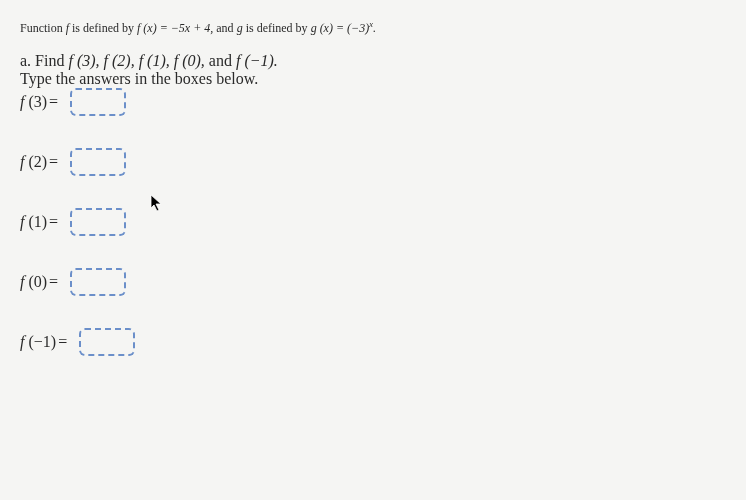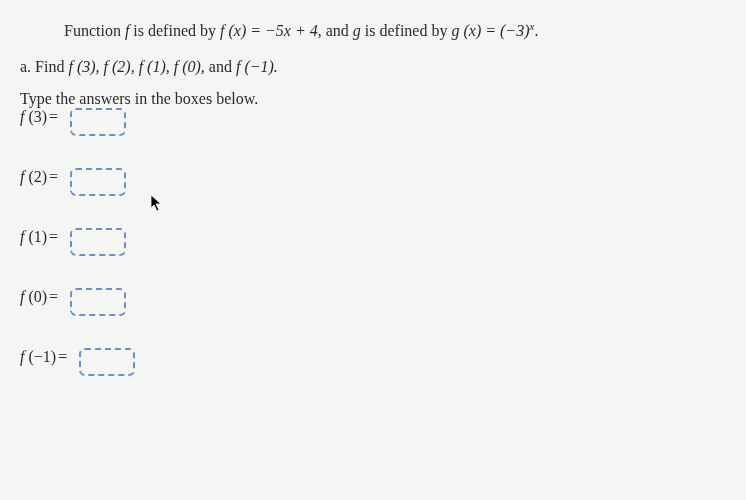--- a/index.html
+++ b/index.html
@@ -10,38 +10,37 @@
     body {
       width: 746px;
       height: 500px;
       background: #f5f5f3;
       font-family: Georgia, 'Times New Roman', serif;
       padding: 18px 20px;
       color: #2a2a2a;
       position: relative;
     }
     .problem-text {
-      font-size: 16px;
+      font-size: 12px;
       line-height: 1.6;
       margin-bottom: 14px;
-      margin-left: 44px;
     }
     .math-italic {
       font-style: italic;
       font-family: 'Times New Roman', serif;
     }
     .part-text {
       font-size: 16px;
-      margin-bottom: 14px;
     }
     .instruction-text {
       font-size: 16px;
     }
     .answer-row {
       display: flex;
+      align-items: center;
       margin-bottom: 32px;
       font-size: 16px;
     }
     .answer-label {
       font-family: 'Times New Roman', serif;
       font-style: italic;
       margin-right: 6px;
       white-space: nowrap;
     }
     .answer-label .paren {

